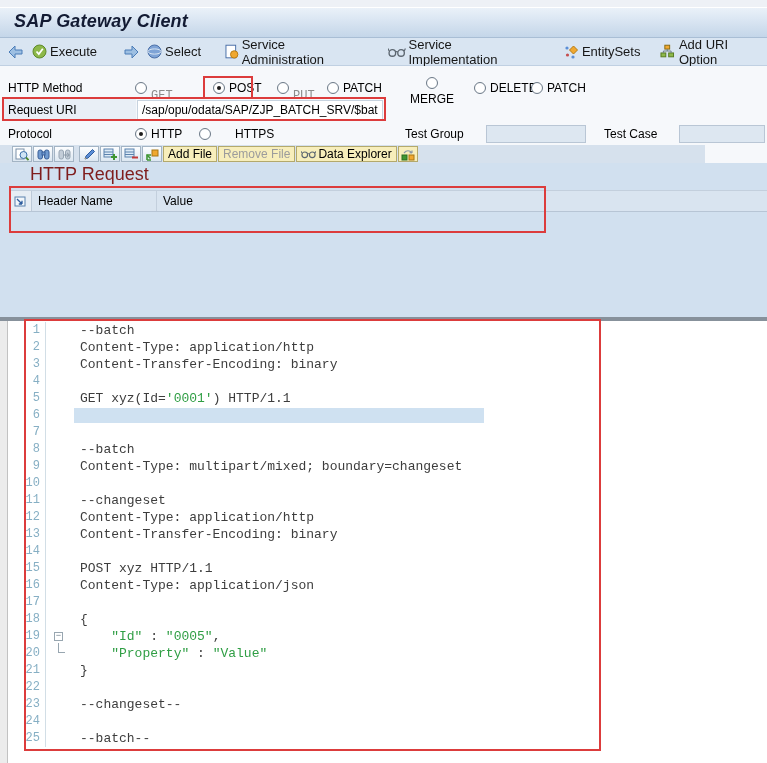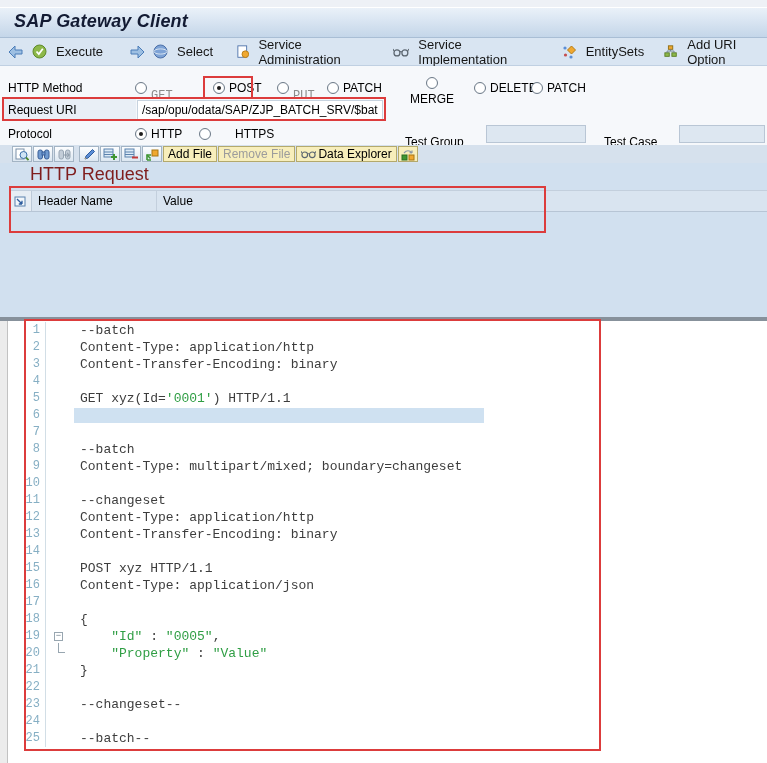--- a/index.html
+++ b/index.html
@@ -10,21 +10,21 @@
   
   .titlebar-strip{top:0;left:0;width:767px;height:8px;background:#eef1f6;border-bottom:1px solid #fff;}
   .titlebar{top:8px;left:0;width:767px;height:30px;
     background:linear-gradient(#eaf1f9,#c4d6e9);border-bottom:1px solid #a9bed5;}
   .titlebar .title{position:absolute;left:14px;top:3px;font-size:18px;font-weight:bold;
     font-style:italic;color:#131b33;letter-spacing:.2px;}
 
   
   .main-toolbar{top:38px;left:0;width:767px;height:28px;background:#d9e5f2;
     border-bottom:1px solid #c0d0e2;display:flex;align-items:center;font-size:13px;color:#161616;}
-  .tb-item{display:flex;align-items:center;gap:9px;cursor:default;}
+  .tb-item{display:flex;align-items:center;gap:3px;cursor:default;}
   .tb-item svg{display:block;}
 
   
   .form-area{top:66px;left:0;width:767px;height:79px;background:#f6f8fb;}
   .form-row{position:absolute;left:0;width:767px;height:22px;font-size:12px;}
   .row-method{top:11px;}
   .row-uri{top:33px;}
   .row-protocol{top:57px;}
   .frm-label{position:absolute;left:8px;top:0;line-height:22px;color:#000;}
   .radio-group{position:absolute;left:0;top:0;width:767px;height:22px;}
@@ -42,28 +42,28 @@
   #http-method-options .radio-item:nth-child(5){left:410px;flex-direction:column;}
   #http-method-options .radio-item:nth-child(6){left:474px;}
   #http-method-options .radio-item:nth-child(7){left:531px;}
   #protocol-options .radio-item:nth-child(1){left:135px;}
   #protocol-options .radio-item:nth-child(2){left:199px;gap:24px;}
   .uri-label-cell{position:absolute;left:2px;top:0;width:134px;height:22px;background:#e9eff6;
     line-height:22px;padding-left:6px;}
   .uri-field{position:absolute;left:137px;top:1px;width:246px;height:20px;background:#fff;
     border:1px solid #c7d3df;font-size:12px;font-family:"Liberation Sans",sans-serif;
     padding:0 4px;color:#000;}
-  .mini-label{position:absolute;top:8px;line-height:22px;text-align:center;}
+  .mini-label{position:absolute;top:0;line-height:22px;text-align:center;}
   .mini-field{position:absolute;top:2px;height:18px;background:#dde7f1;border:1px solid #b9c6d5;
     font-size:12px;padding:0 3px;font-family:"Liberation Sans",sans-serif;color:#000;}
   #test-group-label{left:405px;} #test-group-field{left:486px;width:100px;}
   #test-case-label{left:604px;}  #test-case-field{left:679px;width:86px;}
 
   
-  .editor-toolbar{top:145px;left:0;width:767px;height:18px;background:#d6e1ed;
+  .editor-toolbar{top:145px;left:0;width:705px;height:18px;background:#d6e1ed;
     display:flex;align-items:center;padding-left:12px;}
   .itb-btn{width:20px;height:16px;margin-right:1px;border:1px solid #a3b4c4;
     background:linear-gradient(#fdfeff,#dce7f1);display:flex;align-items:center;justify-content:center;}
   .itb-btn svg{display:block;}
   .itb-file{height:16px;border:1px solid #b3a96c;background:#f7eebb;font-size:12px;
     display:flex;align-items:center;padding:0 4px;margin-right:1px;color:#000;white-space:nowrap;}
   .itb-file.disabled{color:#9c9c9c;}
   .itb-gap{width:4px;}
 
   

